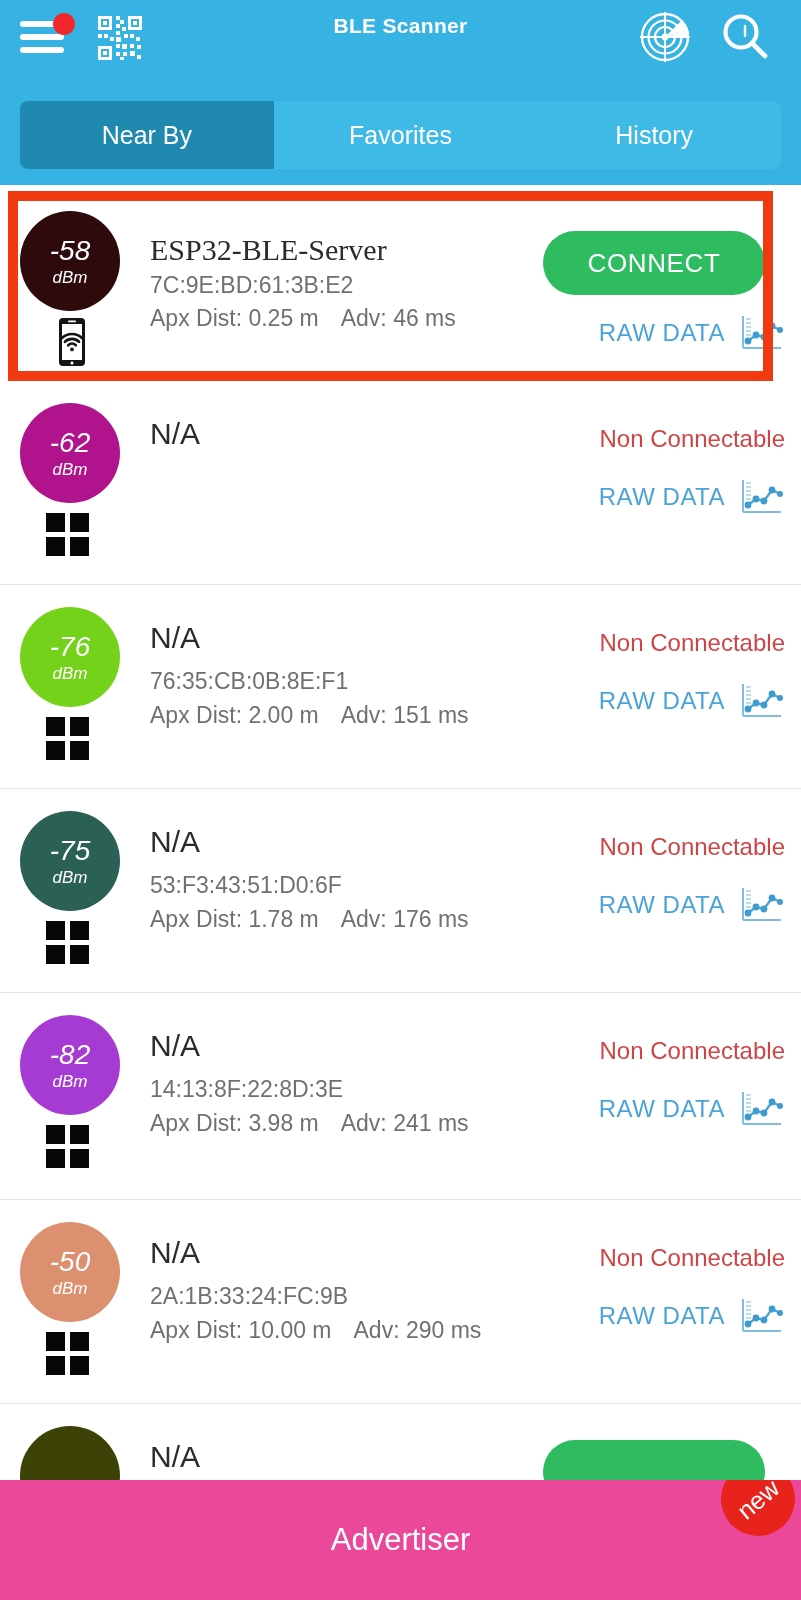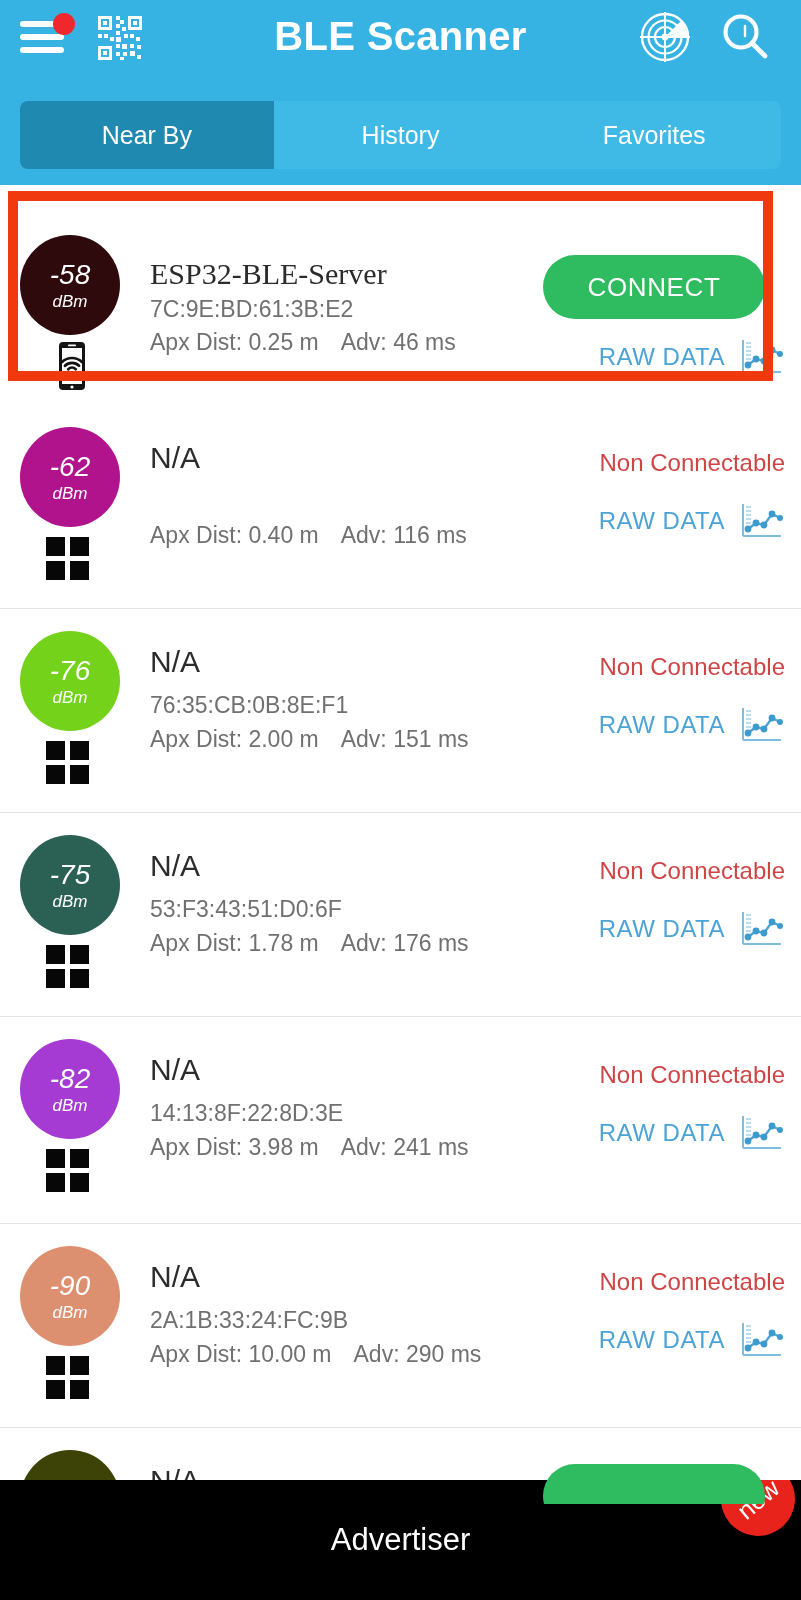--- a/index.html
+++ b/index.html
@@ -32,21 +32,21 @@
   .hamburger i:nth-child(3){top:29px;}
   .ham-badge{
     position:absolute;left:33px;top:-5px;width:22px;height:22px;
     background:#f0282d;border-radius:50%;
   }
   .qr-icon{
     position:absolute;left:96px;top:14px;width:48px;height:48px;cursor:pointer;
   }
   .appbar-title{
     position:absolute;left:0;top:14px;width:801px;
-    text-align:center;color:#ffffff;font-size:40px;font-weight:bold;
+    text-align:center;color:#ffffff;font-size:21px;font-weight:bold;
     letter-spacing:.3px;
   }
   .radar-icon{position:absolute;left:638px;top:10px;width:54px;height:54px;cursor:pointer;}
   .search-icon{position:absolute;left:718px;top:10px;width:54px;height:54px;cursor:pointer;}
 
   
   .tabs{
     position:absolute;left:20px;top:101px;width:761px;height:68px;
     border-radius:8px;overflow:hidden;display:flex;
   }
@@ -61,21 +61,21 @@
     position:absolute;left:8px;top:191px;width:765px;height:190px;
     border:10px solid #f0390f;
     box-sizing:border-box;
     z-index:5;
     pointer-events:none;
   }
 
   
   .list{
     position:absolute;left:0;top:185px;width:801px;height:1295px;
-    background:#0f172a;overflow:hidden;margin-top:24px;
+    background:#0f172a;overflow:hidden;
   }
   .row{
     position:relative;width:801px;height:204px;
     border-bottom:1px solid #e3e3e3;
     background:#ffffff;
     box-sizing:border-box;
   }
   .row.first{height:204px;border-bottom:none;}
 
   .rssi-wrap{position:absolute;left:20px;top:22px;width:100px;}
@@ -137,21 +137,21 @@
   
   .bottomnav{
     position:absolute;left:0;top:1480px;width:801px;height:120px;
     display:flex;
   }
   .bnav{
     flex:1;display:flex;align-items:center;justify-content:center;
     color:#ffffff;font-size:31px;cursor:pointer;
   }
   .bnav.active{background:#2089b0;}
-  .bnav.plain{background:#000000;}
+  .bnav.plain{background:#ec4899;}
   .new-badge{
     position:absolute;right:6px;top:-18px;width:74px;height:74px;
     background:#e8231c;border-radius:50%;
     display:flex;align-items:center;justify-content:center;
     color:#ffffff;font-size:25px;
     transform:rotate(-40deg);
     overflow:hidden;
   }
   .new-badge-clip{
     position:absolute;right:0;top:1480px;width:90px;height:90px;overflow:hidden;
@@ -225,22 +225,22 @@
         <circle cx="23" cy="22" r="15.5" fill="none" stroke="#ffffff" stroke-width="4.2"></circle>
         <line x1="34" y1="33" x2="47" y2="46" stroke="#ffffff" stroke-width="4.6" stroke-linecap="round"></line>
         <line x1="27" y1="16" x2="27" y2="26" stroke="#ffffff" stroke-width="2.4" stroke-linecap="round"></line>
       </svg>
     </div>
 
   </div>
 
   <div class="tabs">
     <div class="tab selected">Near By</div>
+    <div class="tab">Favorites</div>
     <div class="tab">History</div>
-    <div class="tab">Favorites</div>
   </div>
 
 </div>
 
 <div class="list">
 
   <div class="row first" style="height:196px;">
     <div class="rssi-wrap" style="top:26px;">
       <div class="rssi-circle" style="background:#2e0a0d;">
         <span class="rssi-val">-58</span>
@@ -302,23 +302,20 @@
         <span class="rssi-unit">dBm</span>
       </div>
     </div>
     <div class="grid-icon">
       <span></span>
       <span></span>
       <span></span>
       <span></span>
     </div>
     <div class="dev-name">N/A</div>
-    <div class="dev-meta">
-      <span>Apx Dist: 0.40 m</span><span class="gap"></span><span>Adv: 116 ms</span>
-    </div>
     <div class="nonconn">Non Connectable</div>
     <div class="rawdata-wrap">
       <span class="rawdata-label">RAW DATA</span>
       <span class="chart-icon">
         <svg viewBox="0 0 44 40" width="44" height="40" aria-hidden="true">
           <line x1="4" y1="3" x2="4" y2="35" stroke="#7fbde0" stroke-width="2"></line>
           <line x1="4" y1="35" x2="42" y2="35" stroke="#7fbde0" stroke-width="2"></line>
           <g stroke="#9ecce8" stroke-width="1.4">
             <line x1="7" y1="6" x2="12" y2="6"></line>
               <line x1="7" y1="10" x2="12" y2="10"></line>
@@ -462,21 +459,21 @@
             <circle cx="33" cy="13" r="3.4" fill="#3e9bd0"></circle>
           <circle cx="41" cy="17" r="3" fill="#3e9bd0"></circle>
         </svg>
       </span>
     </div>
   </div>
 
   <div class="row" style="height:204px;">
     <div class="rssi-wrap">
       <div class="rssi-circle" style="background:#dd9070;">
-        <span class="rssi-val">-90</span>
+        <span class="rssi-val">-50</span>
         <span class="rssi-unit">dBm</span>
       </div>
     </div>
     <div class="grid-icon">
       <span></span>
       <span></span>
       <span></span>
       <span></span>
     </div>
     <div class="dev-name">N/A</div>

